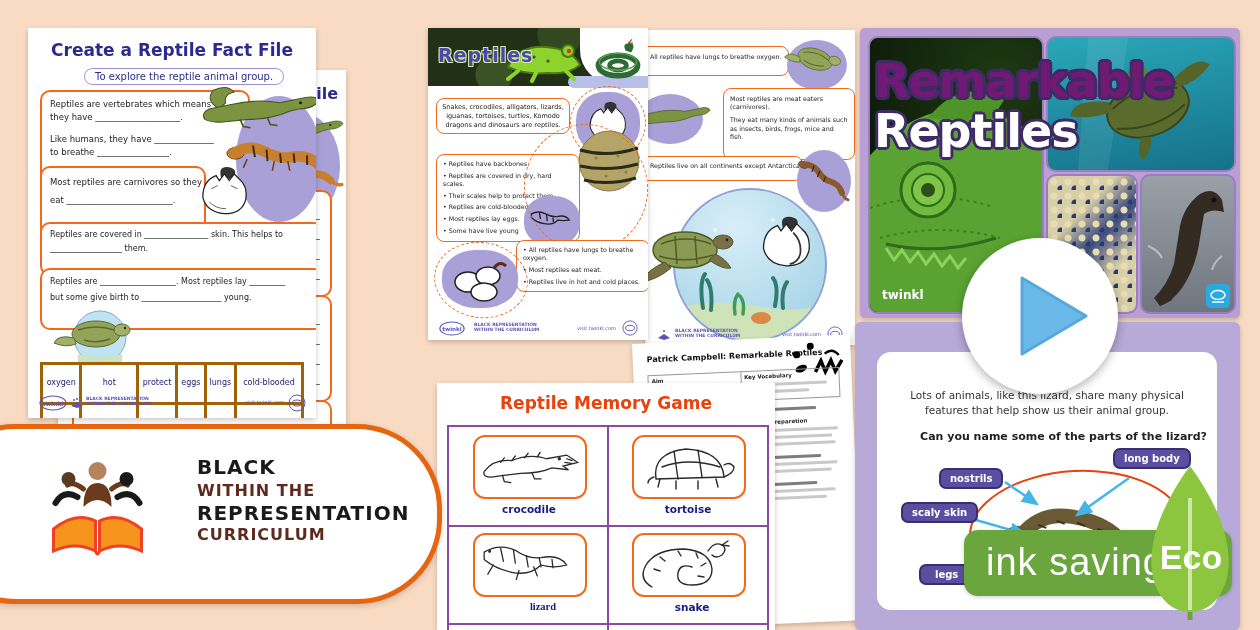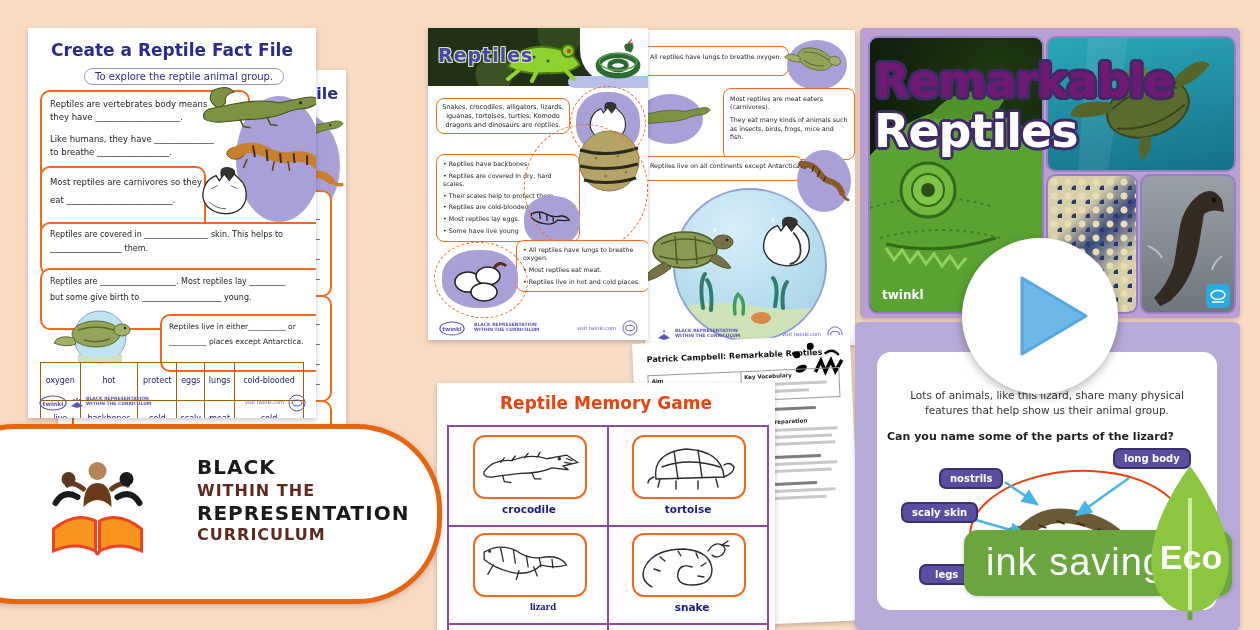--- a/index.html
+++ b/index.html
@@ -7,21 +7,21 @@
          font-family:"DejaVu Sans",sans-serif;}
   .sheet{position:absolute;background:#fff;box-shadow:0 2px 5px rgba(0,0,0,.22);overflow:hidden;}
   .abs{position:absolute;}
   .nw{white-space:nowrap;}
   .obox{position:absolute;border:2px solid #f2691d;border-radius:10px;background:#fff;}
   .obox-thin{position:absolute;border:1.5px solid #f2691d;border-radius:8px;background:#fff;}
   .blob{position:absolute;background:#a9a0d8;border-radius:50%;}
   .rule{height:19px;border-bottom:1px solid #777;margin:0 10px;}
   .wb{border-collapse:collapse;position:absolute;left:12px;top:334px;width:264px;
       font-size:8px;color:#1a1a6e;text-align:center;}
-  .wb td{border:1px solid #a16207;padding:14px 0;line-height:1.1;}
+  .wb td{border:3px solid #a16207;padding:14px 0;line-height:1.1;}
   .mini-footer{position:absolute;left:10px;right:10px;height:18px;}
   .mf-text{position:absolute;left:48px;top:2px;font-size:4.5px;color:#5a55b5;font-weight:bold;line-height:1.2;}
   .mf-visit{position:absolute;right:22px;top:5px;font-size:5px;color:#5a55b5;}
   .plabel{position:absolute;background:#5b4ea0;border:2px solid #37306e;border-radius:7px;
           color:#fff;font-weight:bold;font-size:10px;padding:3px 9px;white-space:nowrap;}
   .bar{height:3px;background:#c9c9c9;margin:4px 0;border-radius:1px;}
   .bar.d{background:#7d7d7d;}
   .bullet{margin-bottom:4px;line-height:1.25;}
   .bullet:before{content:"• ";}
   .card{position:absolute;border:2.5px solid #f2691d;border-radius:12px;background:#fff;}
@@ -68,21 +68,21 @@
       <div class="rule"></div>
         <div class="rule"></div>
     </div>
   </div>
 
   <div class="sheet" style="left:28px;top:28px;width:288px;height:390px;">
     <div class="abs nw" style="left:0;top:12px;width:288px;text-align:center;font-size:17px;font-weight:bold;color:#2b2b8f;">Create a Reptile Fact File</div>
     <div class="abs nw" style="left:56px;top:40px;border:1.5px solid #9b8fd0;border-radius:12px;padding:2px 10px;font-size:10px;color:#2b2b8f;">To explore the reptile animal group.</div>
 
     <div class="obox" style="left:12px;top:62px;width:190px;height:84px;font-size:8.5px;color:#222;padding:7px 8px;">
-      <div class="nw">Reptiles are vertebrates body means</div>
+      <div class="nw">Reptiles are vertebrates which means</div>
       <div class="nw" style="margin-top:3px;">they have ____________________.</div>
       <div class="nw" style="margin-top:12px;">Like humans, they have ______________</div>
       <div class="nw" style="margin-top:3px;">to breathe _________________.</div>
     </div>
 
     <div class="blob" style="left:208px;top:68px;width:86px;height:126px;"></div>
     <svg class="abs" style="left:170px;top:56px;" width="126" height="52" viewBox="0 0 120 50">
       <path d="M20 24 Q6 16 14 6 Q28 0 34 8 Q24 10 26 18 Z" fill="#7d9342" stroke="#44551f"></path>
       <path d="M6 34 Q2 28 10 24 L30 20 Q55 14 78 18 L98 14 Q112 10 116 16 Q110 24 96 24 L88 26 Q70 34 48 34 L28 36 Q14 38 6 34 Z" fill="#7d9342" stroke="#44551f"></path>
       <path d="M40 34 l3 7 l7 1 M66 32 l3 7 l7 1" stroke="#44551f" stroke-width="1.5" fill="none"></path>
@@ -120,24 +120,20 @@
     <svg class="abs" style="left:16px;top:282px;" width="112" height="54" viewBox="0 0 112 54">
       <circle cx="56" cy="27" r="26" fill="#bfe3f0" stroke="#8fa0d4"></circle>
       <path d="M34 44 Q56 50 78 44 L78 52 L34 52 Z" fill="#cfe3c2"></path>
       <ellipse cx="52" cy="24" rx="24" ry="13" fill="#93a35a" stroke="#5a6a30"></ellipse>
       <path d="M34 20 Q52 14 70 20 M40 30 Q52 34 66 29" stroke="#5a6a30" stroke-width="1.5" fill="none"></path>
       <path d="M30 28 Q14 24 10 33 Q22 38 32 34 Z" fill="#a3b06a" stroke="#5a6a30"></path>
       <ellipse cx="78" cy="20" rx="8" ry="6" fill="#a3b06a" stroke="#5a6a30"></ellipse>
       <circle cx="81" cy="18" r="1.2" fill="#222"></circle>
     </svg>
 
-    <div class="obox" style="left:132px;top:286px;width:146px;height:42px;font-size:7.5px;color:#222;padding:6px 7px;">
-      <div class="nw">Reptiles live in either__________ or</div>
-      <div class="nw" style="margin-top:6px;">__________ places except Antarctica.</div>
-    </div>
 
     <table class="wb">
       <tbody>
           <tr>
         <td>oxygen</td>
             <td>hot</td>
         <td>protect</td>
             <td>eggs</td>
         <td>lungs</td>
             <td>cold-blooded</td>
@@ -439,21 +435,21 @@
       <div class="bar" style="width:92%;"></div>
         <div class="bar" style="width:86%;"></div>
       <div class="bar" style="width:90%;"></div>
         <div class="bar" style="width:74%;"></div>
     </div>
   </div>
 
   <div class="abs" style="left:855px;top:322px;width:385px;height:308px;background:#b7a9d8;border-radius:6px;box-shadow:0 2px 5px rgba(0,0,0,.2);">
     <div class="abs" style="left:22px;top:30px;width:340px;height:258px;background:#fff;border-radius:14px;overflow:hidden;">
       <div class="abs" style="left:22px;top:36px;width:296px;text-align:center;font-size:10.5px;color:#333;line-height:1.4;">Lots of animals, like this lizard, share many physical features that help show us their animal group.</div>
-      <div class="abs" style="left:10px;top:78px;width:320px;text-align:left;font-size:11px;font-weight:bold;color:#222;">Can you name some of the parts of the lizard?</div>
+      <div class="abs" style="left:10px;top:78px;width:320px;text-align:right;font-size:11px;font-weight:bold;color:#222;">Can you name some of the parts of the lizard?</div>
 
       <div class="abs" style="left:92px;top:118px;width:212px;height:118px;border:2.5px solid #e8430c;border-radius:50%;transform:rotate(-3deg);"></div>
       <svg class="abs" style="left:108px;top:134px;" width="184" height="92" viewBox="0 0 180 90">
         <path d="M20 72 Q60 60 120 68 L172 80 L172 90 L8 90 Z" fill="#4a3a28"></path>
         <path d="M30 56 Q50 24 85 30 Q120 36 135 56 Q150 68 172 66" stroke="#6b5a36" stroke-width="14" fill="none" stroke-linecap="round"></path>
         <path d="M135 60 Q158 72 178 62" stroke="#6b5a36" stroke-width="6" fill="none" stroke-linecap="round"></path>
         <ellipse cx="32" cy="48" rx="13" ry="9" fill="#6b5a36"></ellipse>
         <circle cx="26" cy="45" r="1.6" fill="#1a1208"></circle>
         <path d="M58 56 L50 76 M96 60 L92 78" stroke="#5a4a2c" stroke-width="5" stroke-linecap="round"></path>
         <path d="M52 38 l8 3 M70 34 l8 3 M90 36 l8 3 M110 42 l8 3" stroke="#3f3318" stroke-width="2"></path>

